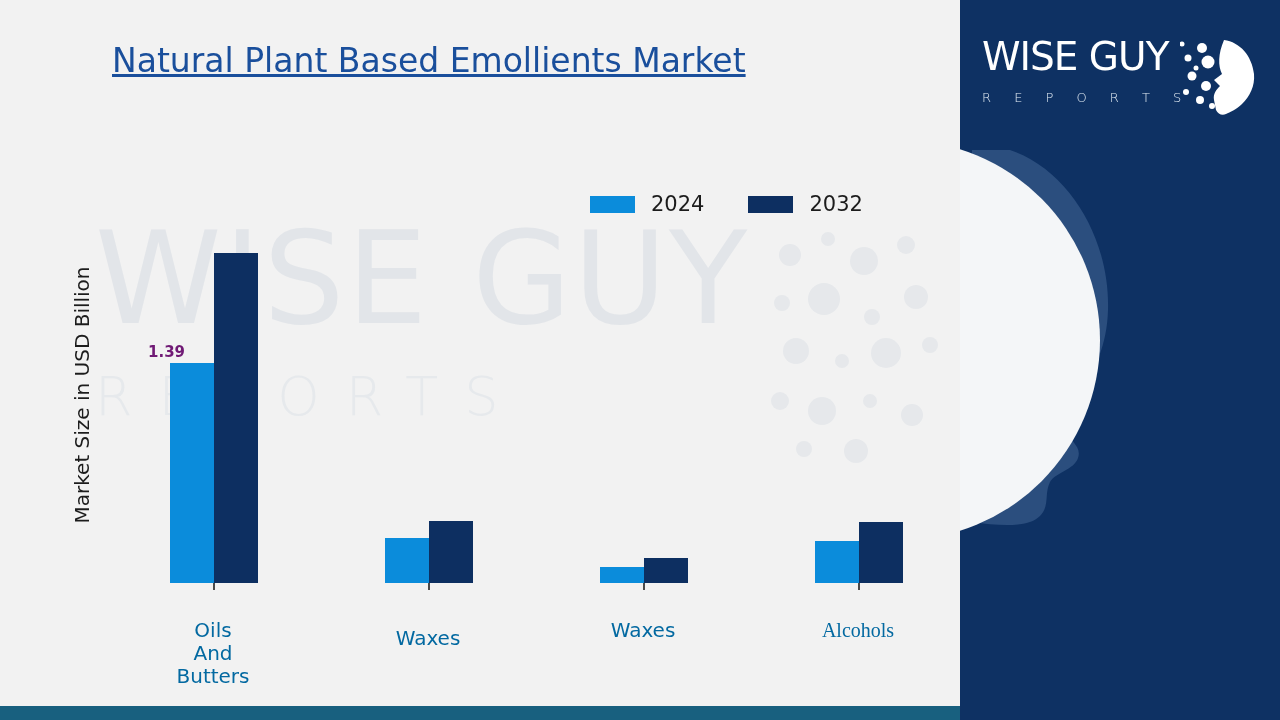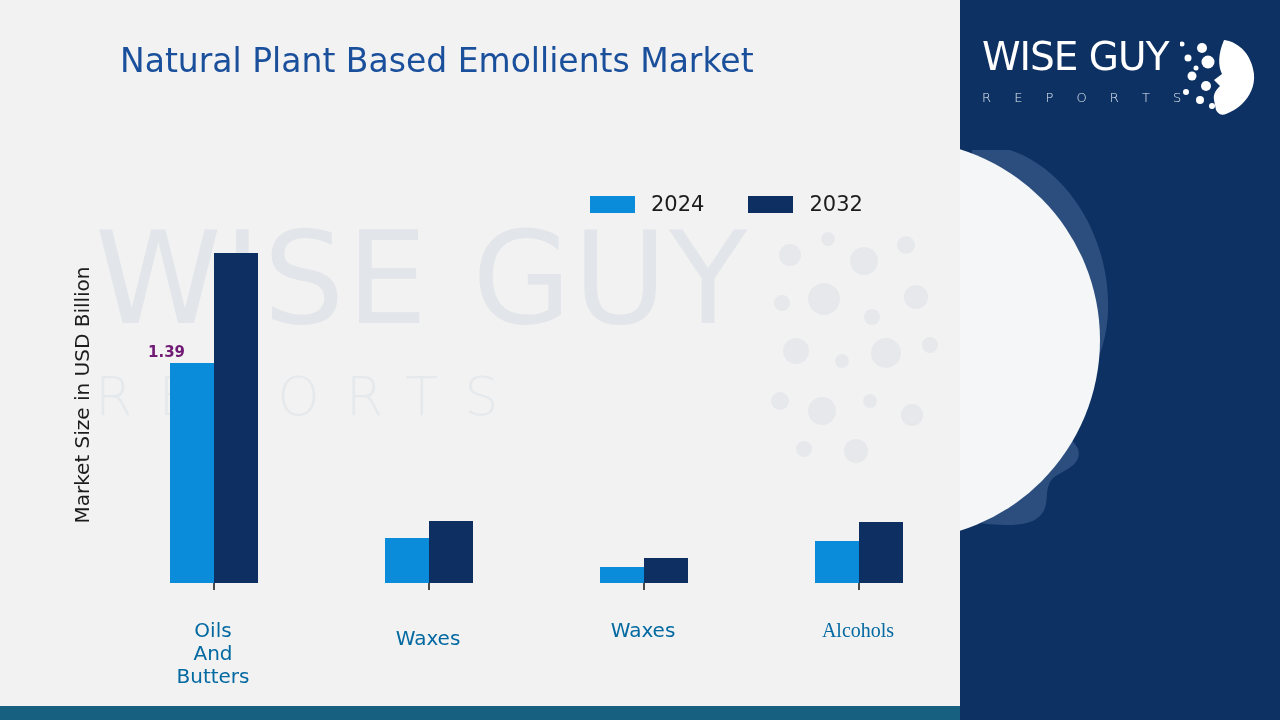--- a/index.html
+++ b/index.html
@@ -60,27 +60,28 @@
     left: 760px;
     top: 225px;
     width: 200px;
     height: 240px;
     opacity: 0.75;
   }
 
   
   #chart-title {
     position: absolute;
-    left: 120px;
+    left: 112px;
     top: 40px;
     width: 700px;
     font-size: 33px;
     line-height: 42px;
     color: #1a4f9c;
     font-weight: 400;
+    text-decoration: underline;
   }
 
   
   #legend {
     position: absolute;
     left: 560px;
     top: 192px;
     display: flex;
     align-items: center;
     gap: 44px;

